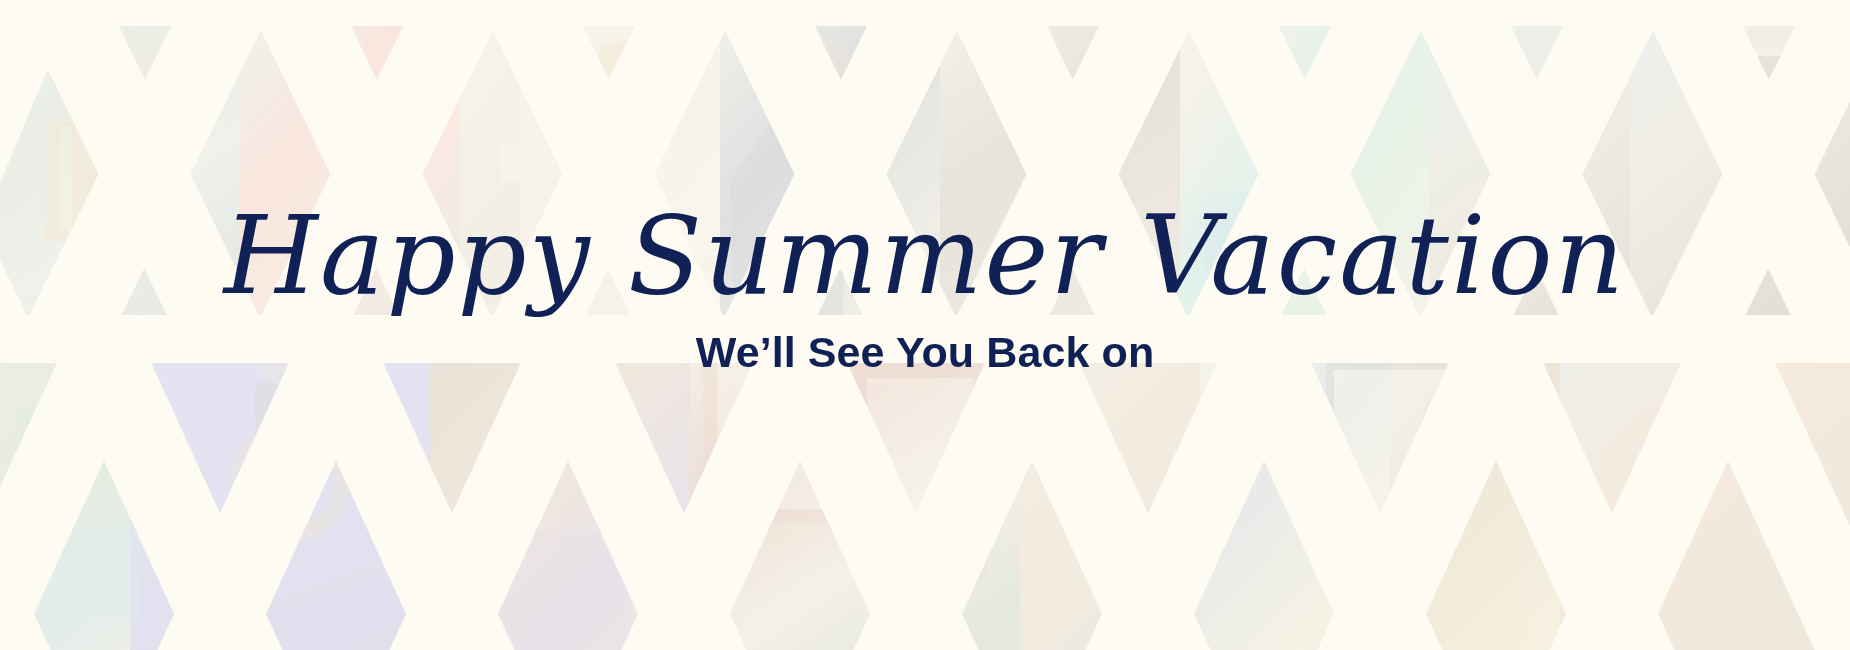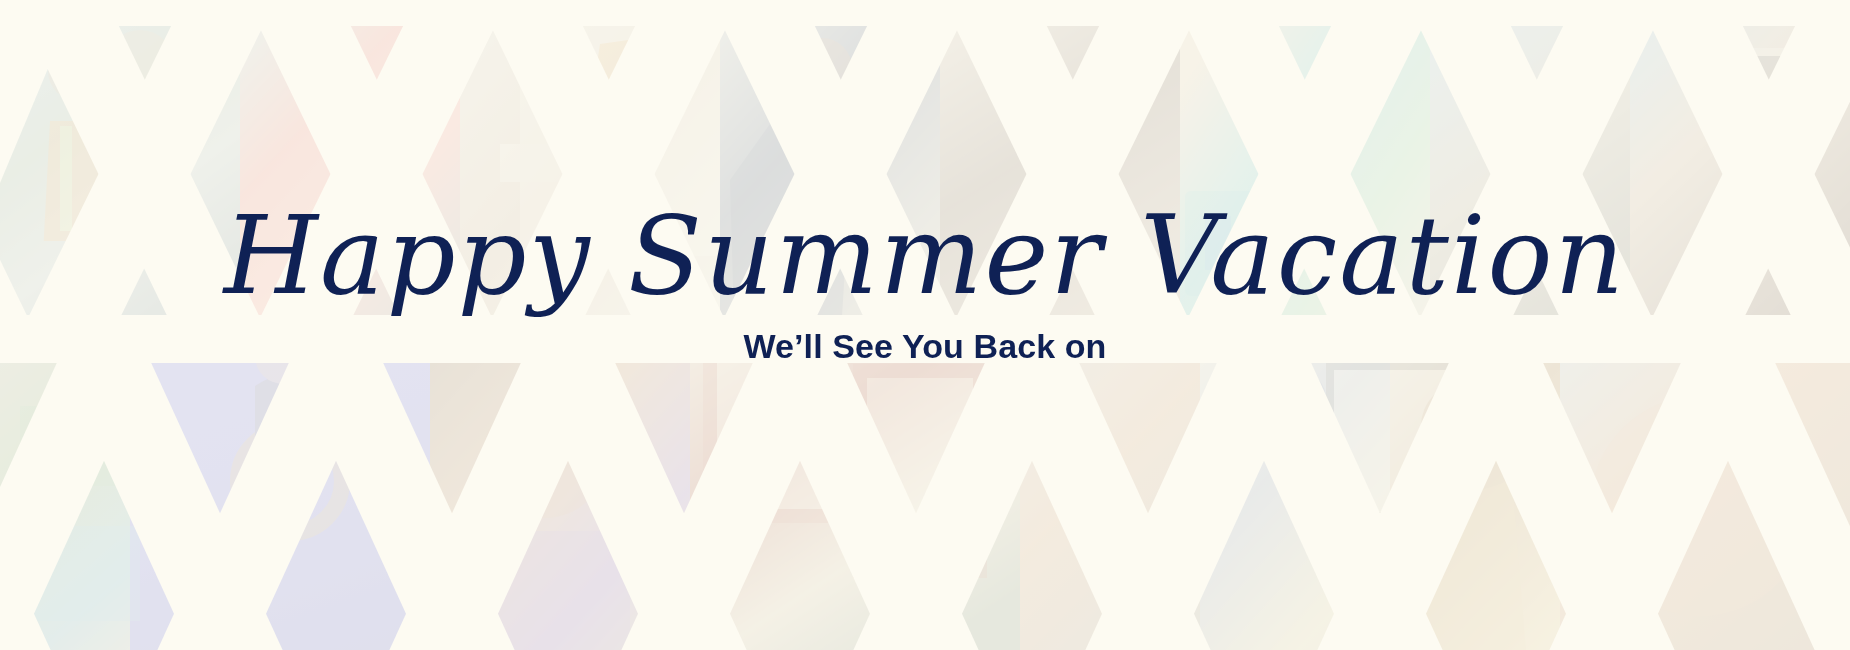--- a/index.html
+++ b/index.html
@@ -54,21 +54,21 @@
     color: #0F2155;
     white-space: nowrap;
   }
   #subline {
     position: absolute;
     left: 0; right: 0;
     top: 300px;
     text-align: center;
     font-family: "Liberation Sans", sans-serif;
     font-weight: bold;
-    font-size: 34px;
+    font-size: 43px;
     line-height: 1.22;
     letter-spacing: 0.1px;
     color: #0F2155;
   }
   #subline .l2 { display: block; }
 </style>
 </head>
 <body>
 
 <div id="banner">

